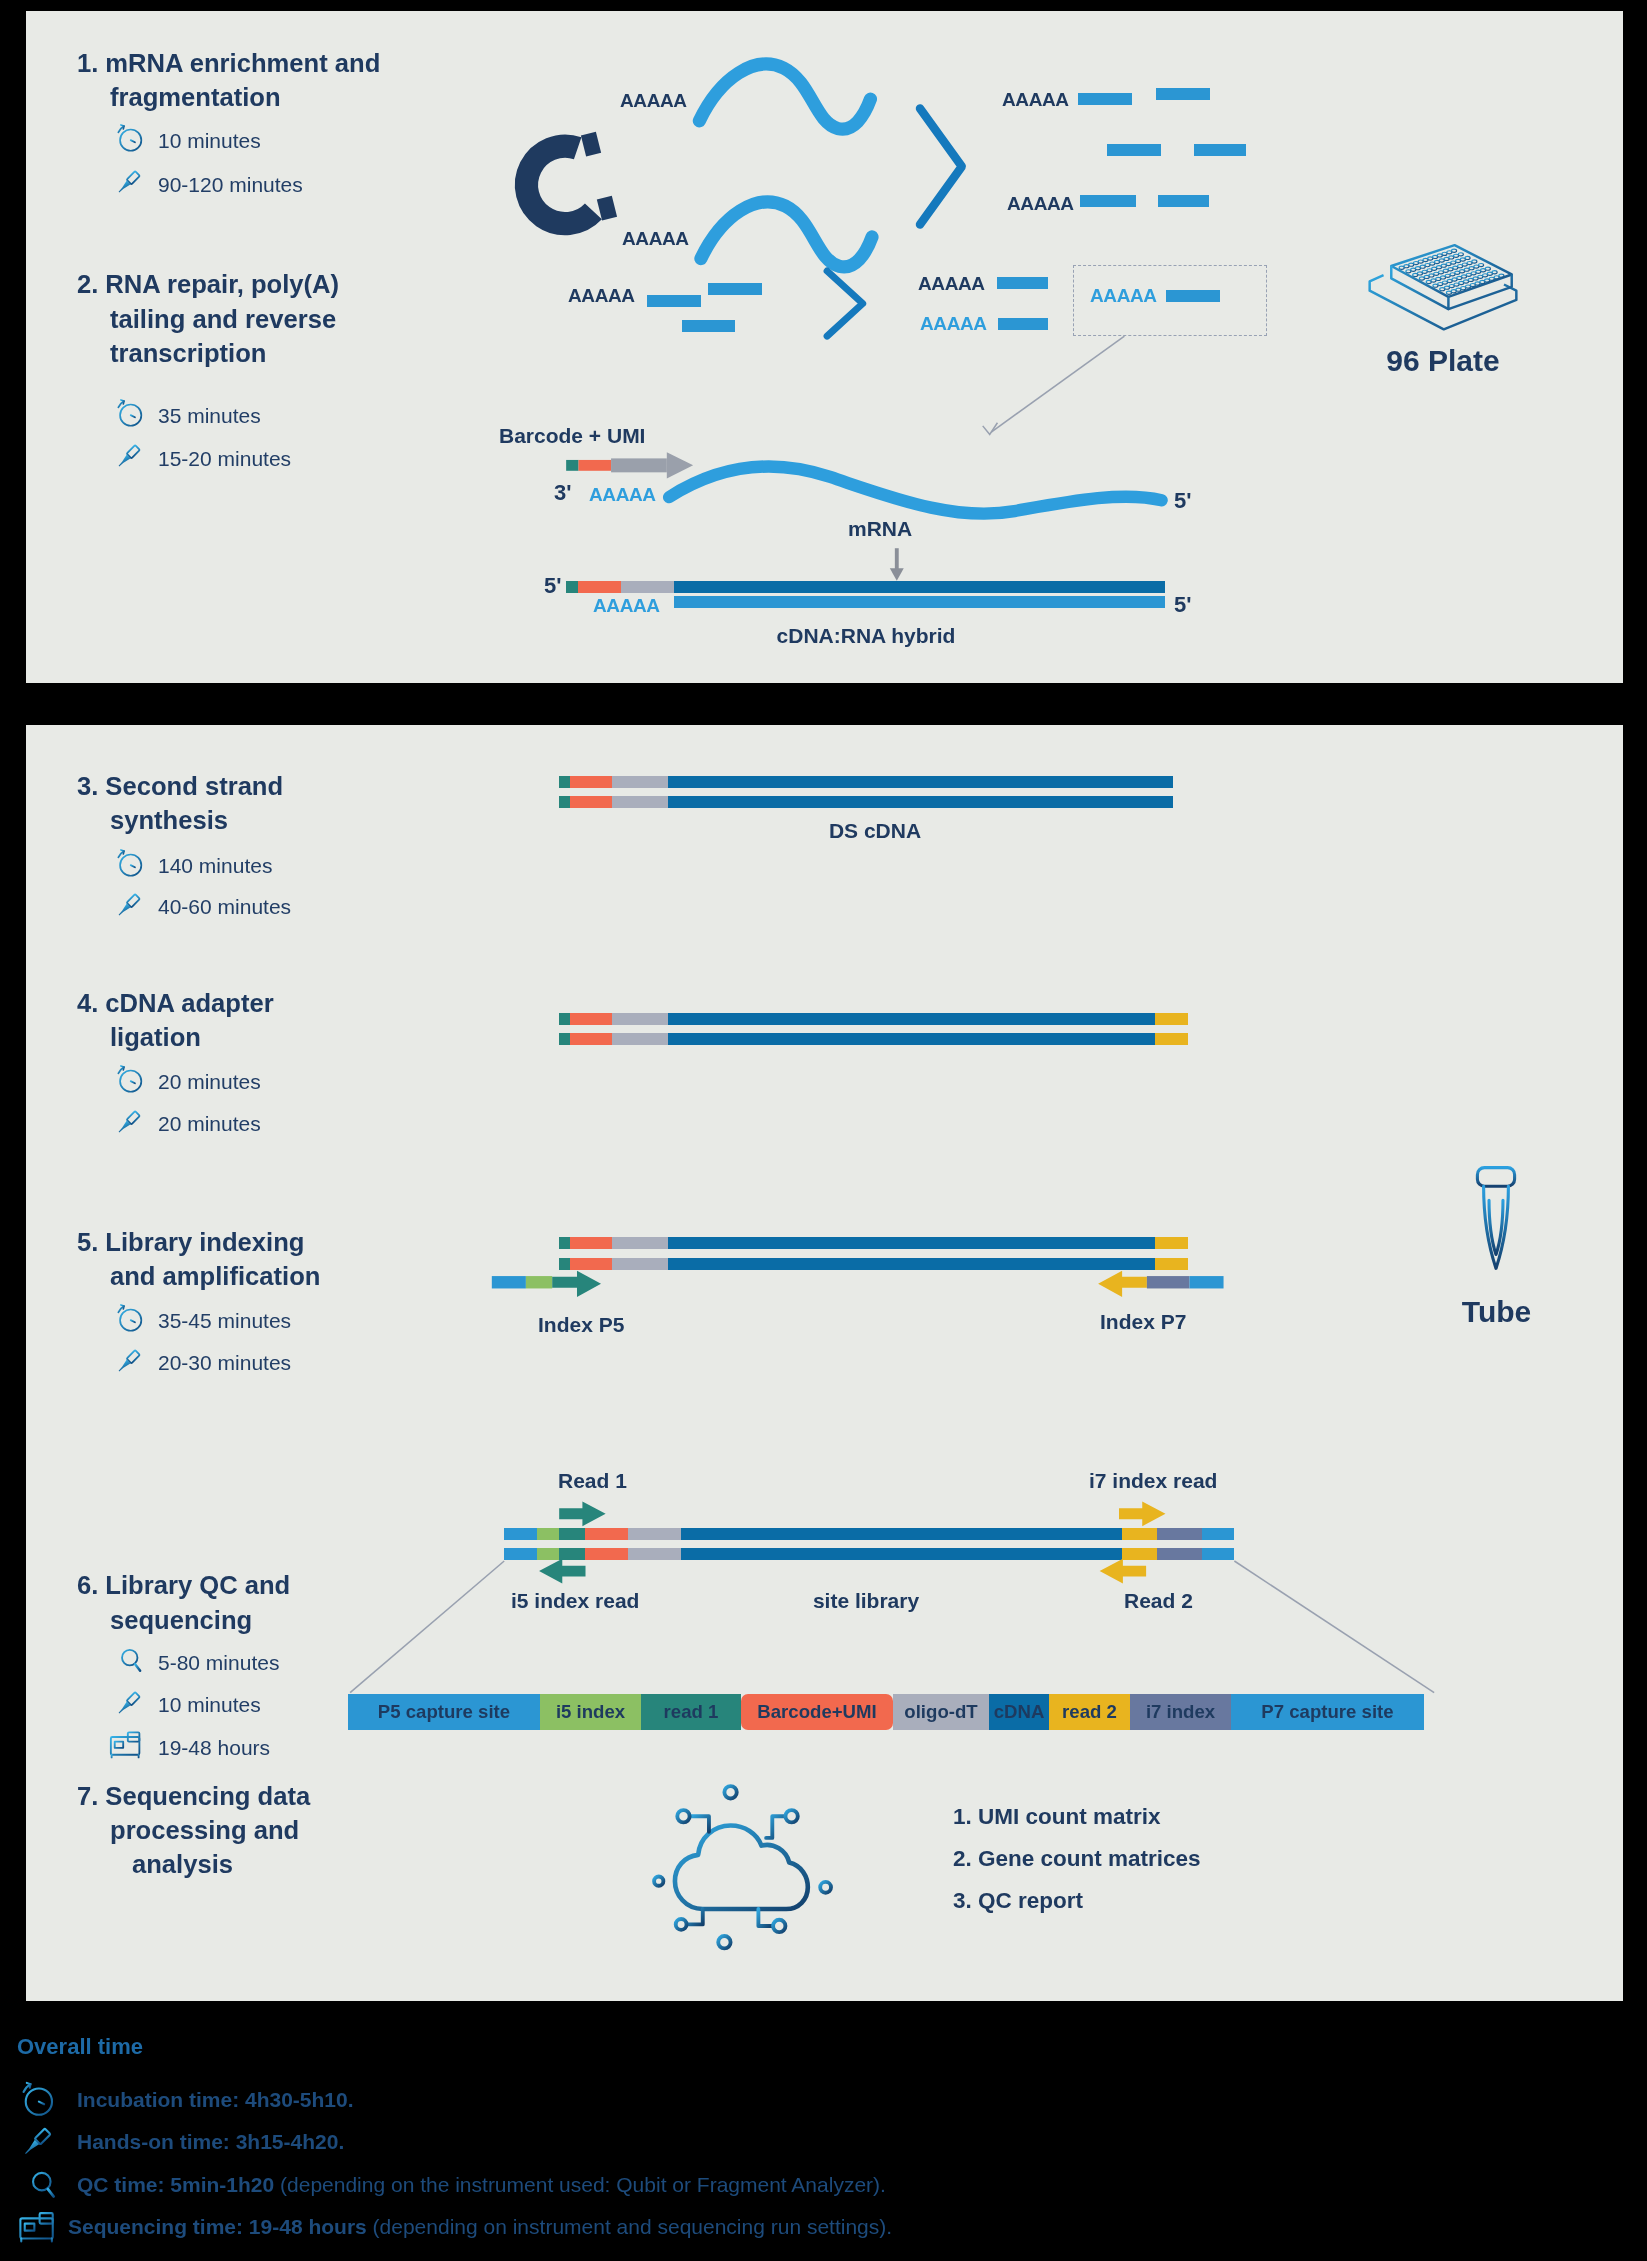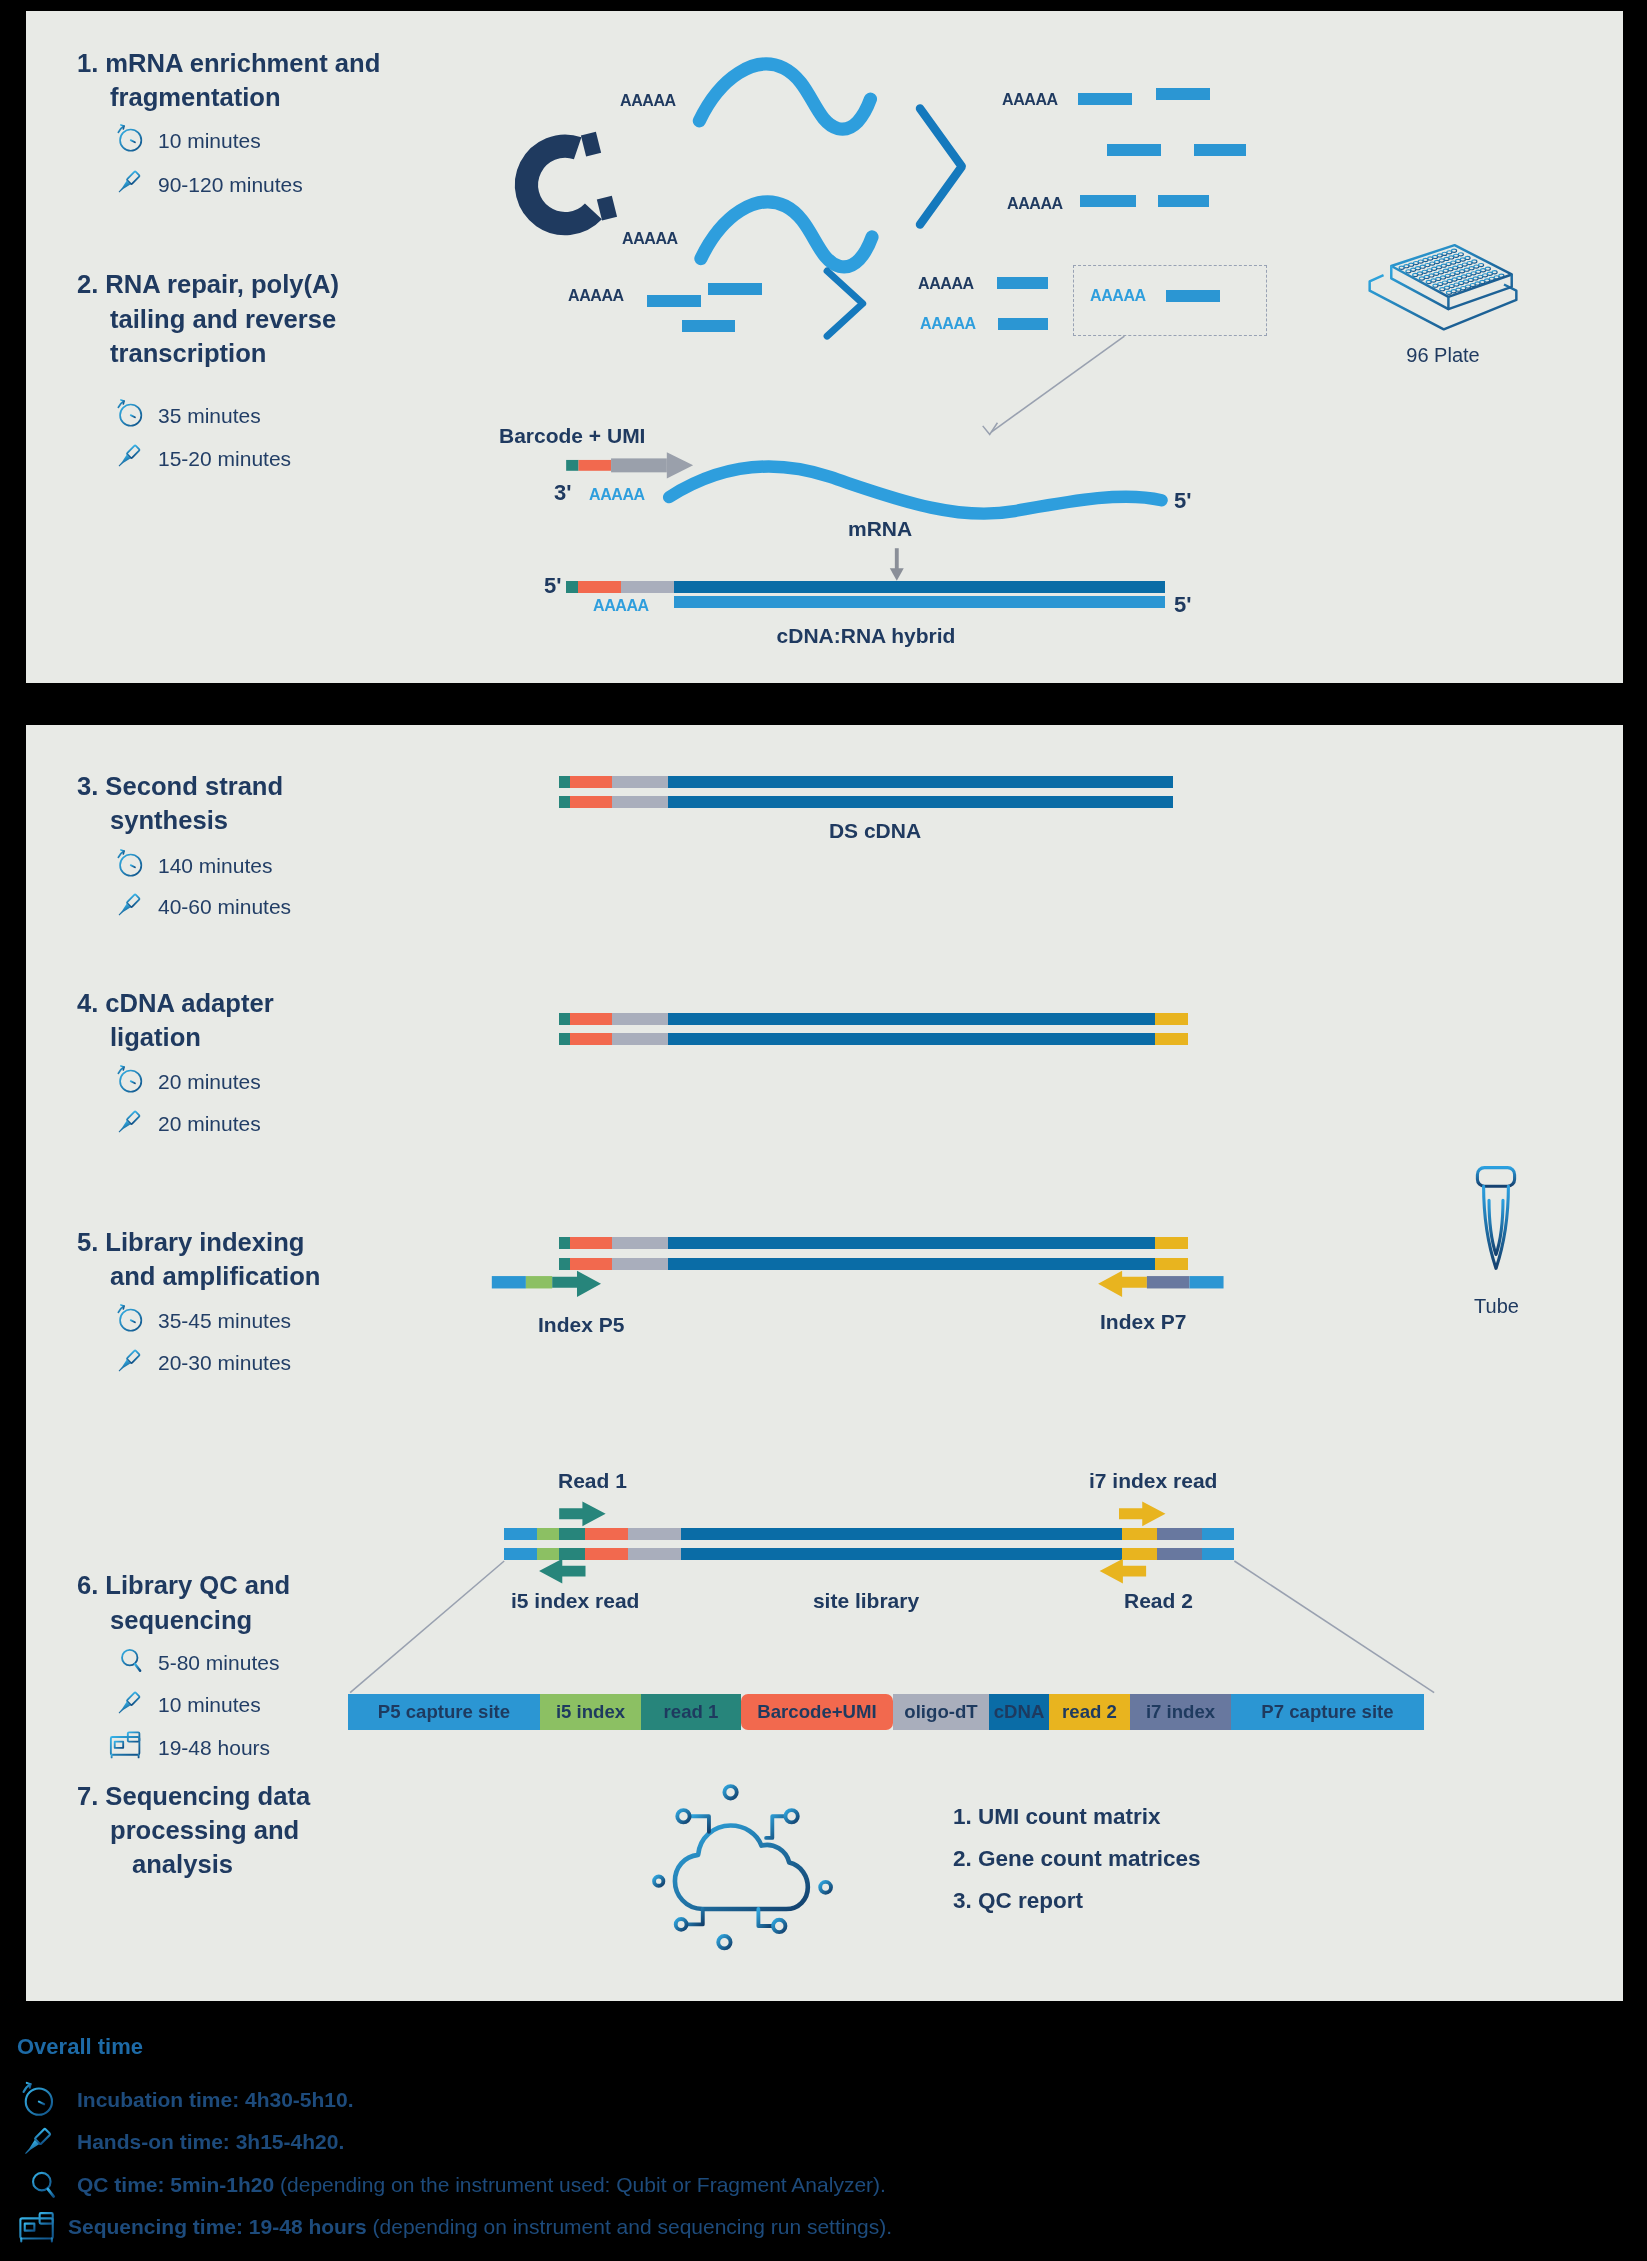--- a/index.html
+++ b/index.html
@@ -12,24 +12,24 @@
   html,body{margin:0;padding:0;background:#000;}
   #canvas{position:relative;width:1648px;height:2261px;background:#000;overflow:hidden;
     font-family:"Liberation Sans",sans-serif;}
   .panel{position:absolute;left:25.6px;width:1597px;background:var(--panel);z-index:1;}
   #art{position:absolute;left:0;top:0;z-index:3;pointer-events:none;}
   .abs{position:absolute;z-index:4;}
   .t-title{font-weight:700;font-size:25.6px;line-height:31px;color:var(--navy);white-space:nowrap;}
   .t-title .num{margin-right:7px;}
   .t-time{font-size:21px;line-height:26px;color:var(--navy2);white-space:nowrap;}
   .t-label{font-weight:700;font-size:21px;line-height:25px;color:var(--navy);white-space:nowrap;}
-  .t-aaaaa{font-weight:700;font-size:16px;line-height:25px;color:var(--navy);letter-spacing:-0.4px;white-space:nowrap;}
+  .t-aaaaa{font-weight:700;font-size:19px;line-height:25px;color:var(--navy);letter-spacing:-0.4px;white-space:nowrap;}
   .t-aaaaa.lb{color:var(--lblue);}
   .t-prime{font-weight:700;font-size:22px;color:var(--navy);white-space:nowrap;}
-  .t-big{font-weight:400;font-size:20px;color:var(--navy);white-space:nowrap;}
+  .t-big{font-weight:700;font-size:30px;color:var(--navy);white-space:nowrap;}
   .t-out{font-weight:700;font-size:22.5px;line-height:26px;color:var(--navy);white-space:nowrap;}
   .center{text-align:center;}
   .bar{position:absolute;display:flex;z-index:2;}
   .bar span{height:100%;display:block;}
   .c-teal{background:var(--teal);} .c-orange{background:var(--orange);}
   .c-gray{background:var(--gray);} .c-dblue{background:var(--dblue);}
   .c-yellow{background:var(--yellow);} .c-slate{background:var(--slate);}
   .c-green{background:var(--green);} .c-mblue{background:var(--mblue);}
   .frag{position:absolute;height:11.6px;background:var(--mblue);z-index:2;}
   .dashed{position:absolute;border:1.5px dashed #98a2b4;box-sizing:border-box;z-index:2;}

